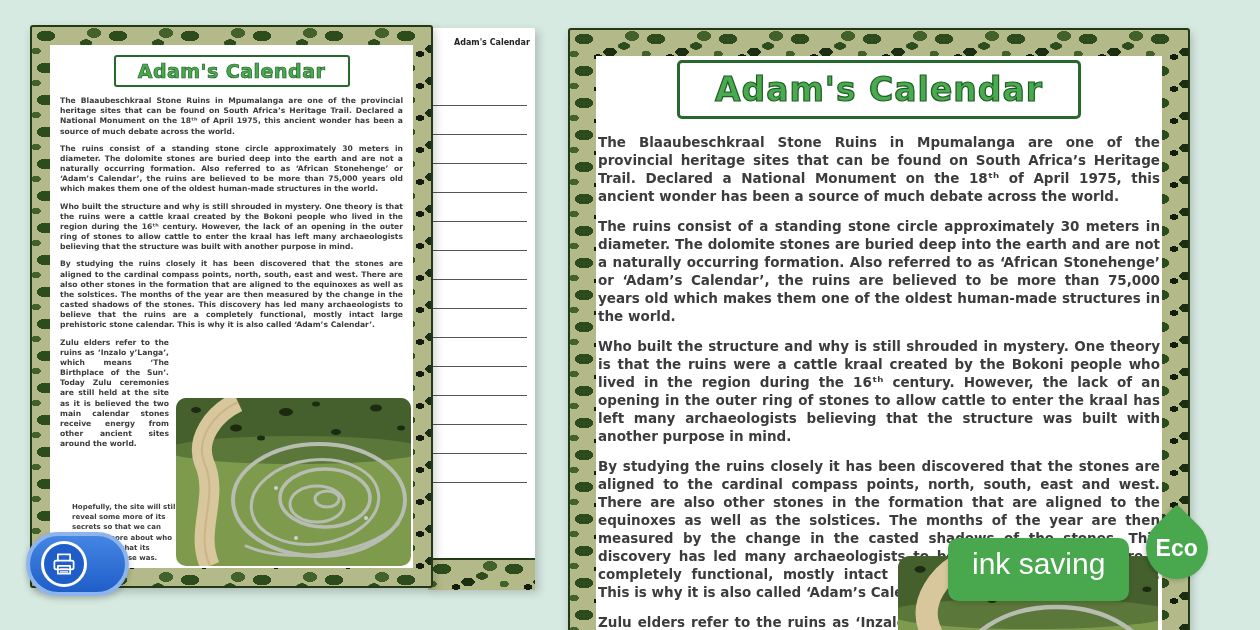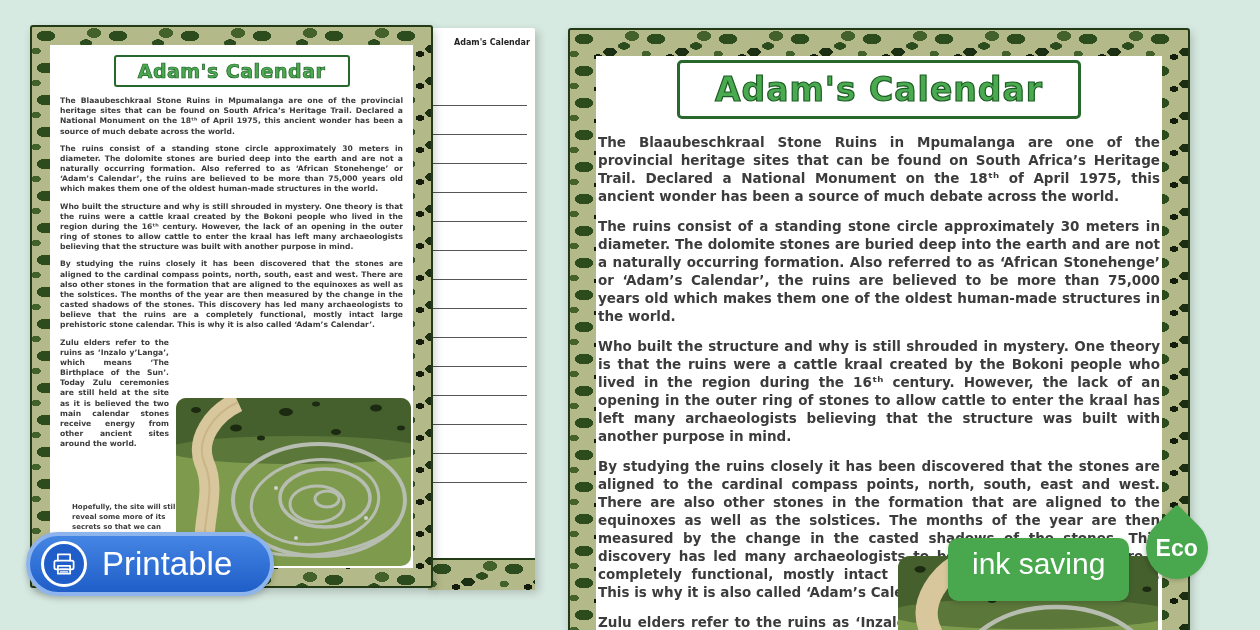--- a/index.html
+++ b/index.html
@@ -221,21 +221,20 @@
 
 <div class="printable">
   <span class="printer-circle">
     <svg viewBox="0 0 32 32" width="28" height="28" stroke="#fff" fill="none" stroke-width="2" stroke-linejoin="round" stroke-linecap="round">
       <path d="M9 12 V5 h14 v7"></path>
       <rect x="5" y="12" width="22" height="10" rx="2"></rect>
       <rect x="9" y="18" width="14" height="9"></rect>
       <path d="M12 22 h8 M12 25 h8" stroke-width="1.5"></path>
     </svg>
   </span>
-  <span class="printable-label">Printable</span>
 </div>
 
 <div class="ink-saving">
   <span>ink saving</span>
 </div>
 
 <div class="eco-wrap">
   <div class="eco-leaf">
     <span class="eco-text">Eco</span>
   </div>

